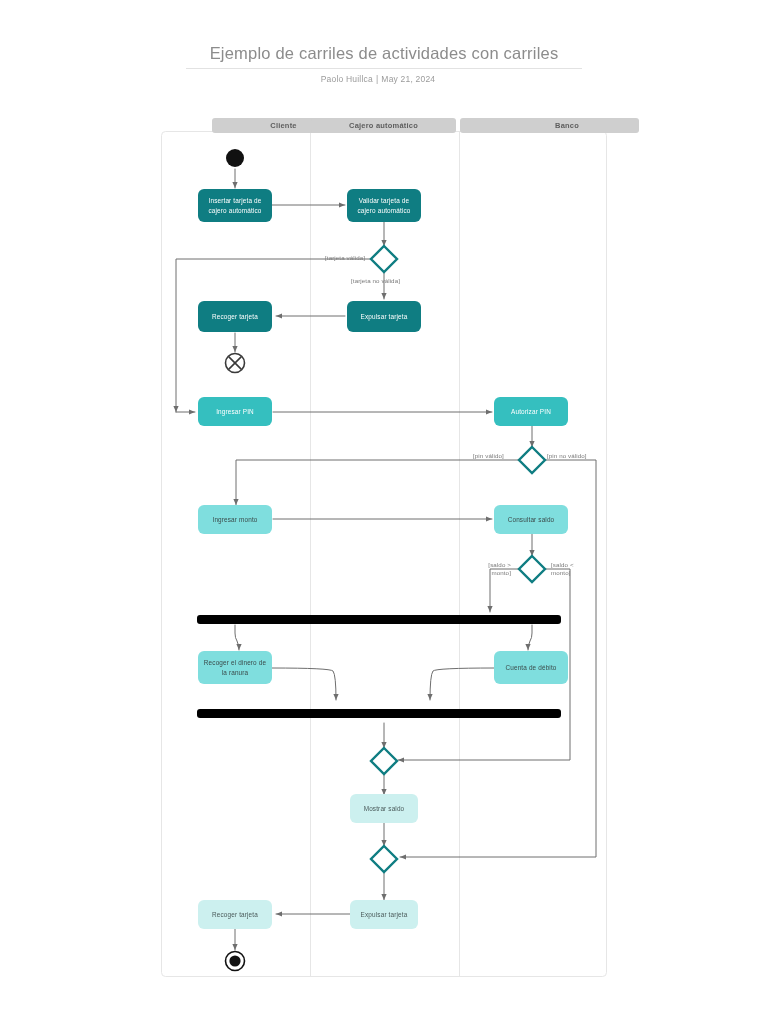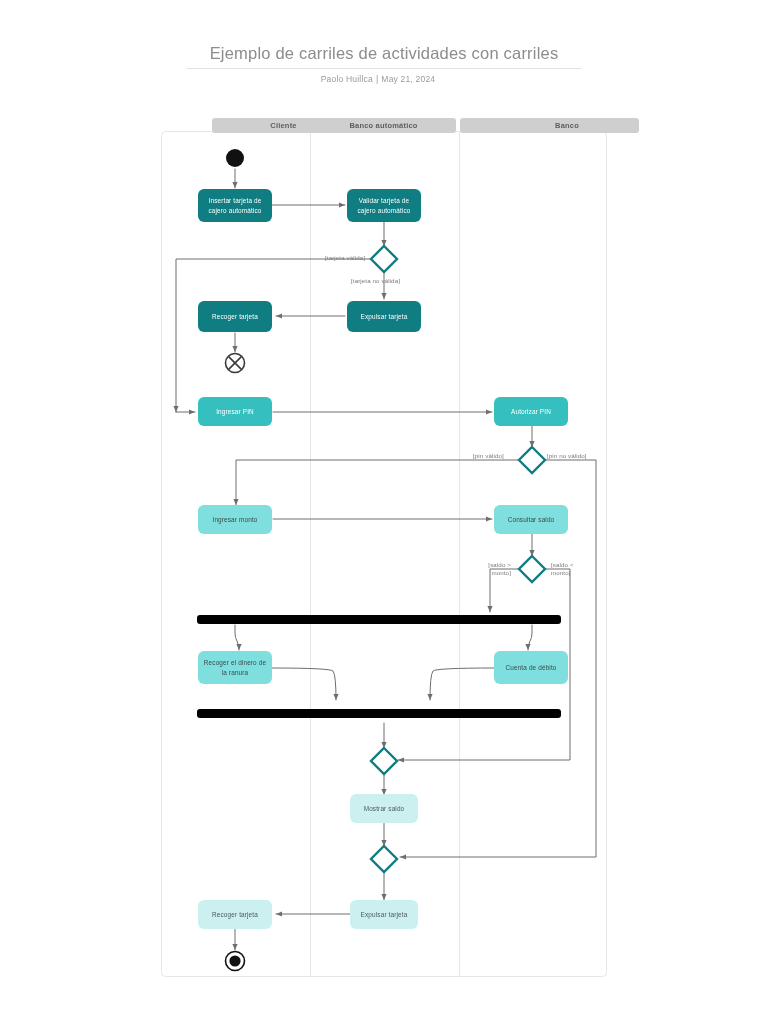--- a/index.html
+++ b/index.html
@@ -196,21 +196,21 @@
     <polygon points="384,846 397,859 384,872 371,859" fill="#ffffff" stroke="#0f7d82" stroke-width="2.4"></polygon>
 
     <rect x="197" y="615" width="364" height="9" rx="3" fill="#000000"></rect>
     <rect x="197" y="709" width="364" height="9" rx="3" fill="#000000"></rect>
   </svg>
 
   <div class="lane-header" style="left:164px; top:118px; width:143px;margin-left:48px;">
     <span>Cliente</span>
   </div>
   <div class="lane-header" style="left:311px; top:118px; width:145px;">
-    <span>Banco automático</span>
+    <span>Cajero automático</span>
   </div>
   <div class="lane-header" style="left:460px; top:118px; width:144px;padding-left:35px;">
     <span>Banco</span>
   </div>
 
   <div class="node dark" style="left:198px; top:189px; width:74px; height:33px;">
     <span>Insertar tarjeta de cajero automático</span>
   </div>
   <div class="node dark" style="left:347px; top:189px; width:74px; height:33px;">
     <span>Validar tarjeta de cajero automático</span>

